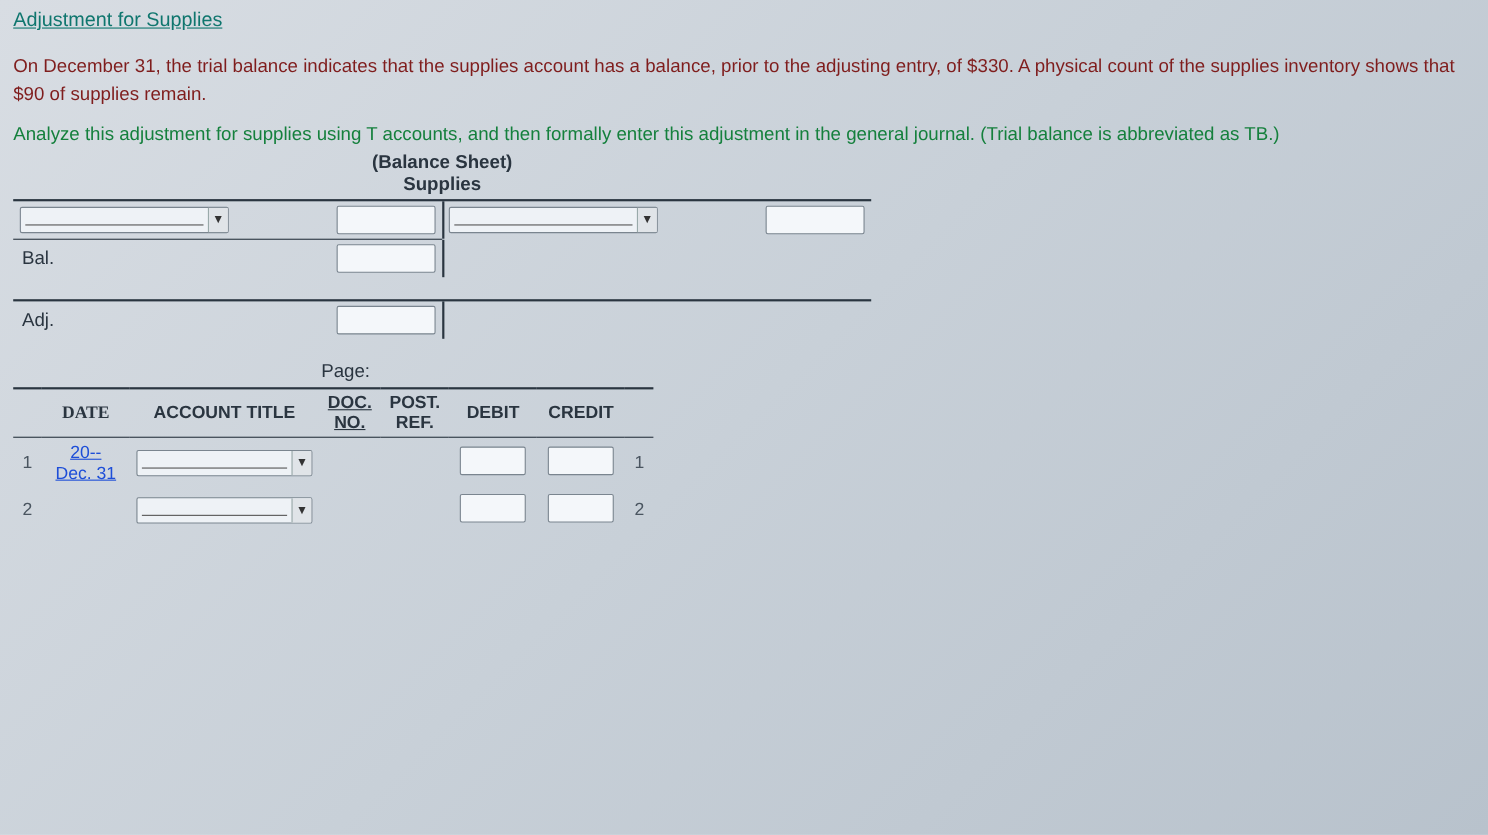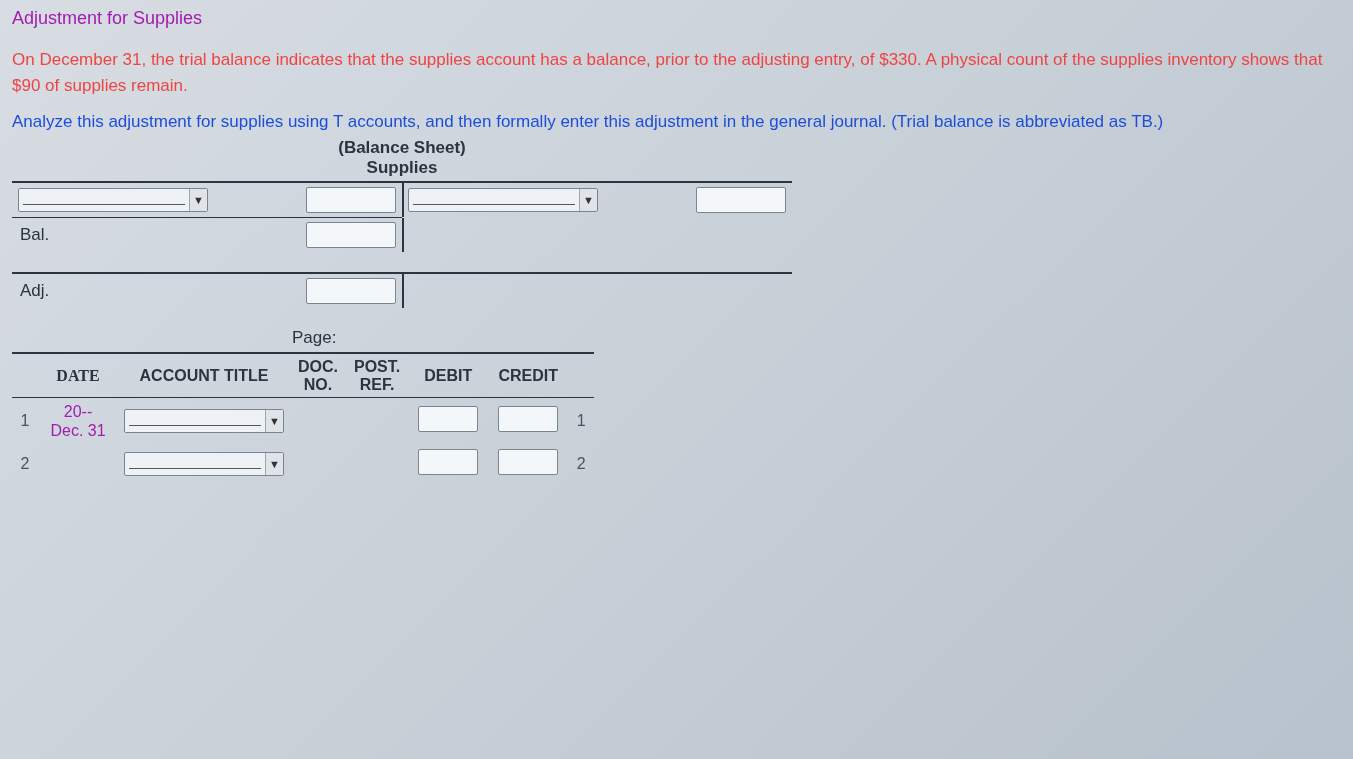--- a/index.html
+++ b/index.html
@@ -5,23 +5,23 @@
   * { box-sizing: border-box; margin: 0; padding: 0; }
   body {
     font-family: Arial, sans-serif;
     background: linear-gradient(135deg, #d8dde3 0%, #c8d0d8 50%, #b8c2cc 100%);
     color: #2a3540;
     width: 1353px;
     height: 759px;
     padding: 8px 12px;
     font-size: 17px;
   }
-  .title { font-size: 18px; color: #a21caf; margin-bottom: 18px; }
-  .problem-text { color: #ef4444; line-height: 1.5; margin-bottom: 14px; }
-  .instruction { color: #1d4ed8; margin-bottom: 6px; }
+  .title { font-size: 18px; color: #0f766e; margin-bottom: 18px; text-decoration: underline; }
+  .problem-text { color: #7f1d1d; line-height: 1.5; margin-bottom: 14px; }
+  .instruction { color: #15803d; margin-bottom: 6px; }
   .section-label { font-weight: bold; text-align: center; }
   .account-label { font-weight: bold; text-align: center; margin-bottom: 3px; }
 
   .t-account-wrap { margin: 4px 0 20px 0; }
   .t-account-header { width: 780px; }
   .t-account {
     position: relative;
     width: 780px;
   }
   .t-top-line { border-top: 2px solid #2a3540; }
@@ -63,21 +63,21 @@
 
   .journal { margin-top: 8px; width: 640px; }
   .journal-page { font-weight: normal; margin-left: 280px; margin-bottom: 4px; }
   .journal-table { border-collapse: collapse; }
   .journal-table th { font-weight: bold; color: #2a3540; padding: 4px 8px; text-align: center; vertical-align: middle; font-size: 16px; }
   .journal-table td { padding: 4px 6px; text-align: center; vertical-align: middle; font-size: 16px; }
   .journal-table .top-border td, .journal-table .top-border th { border-top: 2px solid #2a3540; }
   .journal-table .bot-border td, .journal-table .bot-border th { border-bottom: 1px solid #2a3540; }
   .row-num-left { color: #4a5560; padding-right: 4px; }
   .row-num-right { color: #4a5560; padding-left: 8px; }
-  .date-cell { font-size: 15px; color: #a21caf; text-align:left; line-height:1.2; }
+  .date-cell { font-size: 15px; color: #1d4ed8; text-align:left; line-height:1.2;text-decoration:underline; }
 </style>
 </head>
 <body>
 
 <div class="title">Adjustment for Supplies</div>
 
 <div class="problem-text">On December 31, the trial balance indicates that the supplies account has a balance, prior to the adjusting entry, of $330. A physical count of the supplies inventory shows that $90 of supplies remain.</div>
 
 <div class="instruction">Analyze this adjustment for supplies using T accounts, and then formally enter this adjustment in the general journal. (Trial balance is abbreviated as TB.)</div>
 
@@ -132,21 +132,21 @@
 </div>
 
 <div class="journal">
   <div class="journal-page">Page:</div>
   <table class="journal-table">
     <tbody>
         <tr class="top-border bot-border">
       <th style="width:26px;"></th>
       <th style="width:80px;font-family:Liberation Serif, serif;">DATE</th>
       <th style="width:170px;">ACCOUNT TITLE</th>
-      <th style="width:50px; white-space:pre-line; line-height:1.1;">DOC.
+      <th style="width:50px; white-space:pre-line; line-height:1.1;text-decoration:underline;">DOC.
 NO.</th>
       <th style="width:50px; white-space:pre-line; line-height:1.1;margin-top:28px;">POST.
 REF.</th>
       <th style="width:80px;text-align:center;">DEBIT</th>
       <th style="width:80px;">CREDIT</th>
       <th style="width:26px;"></th>
     </tr>
     <tr>
       <td class="row-num-left">1</td>
       <td class="date-cell">

